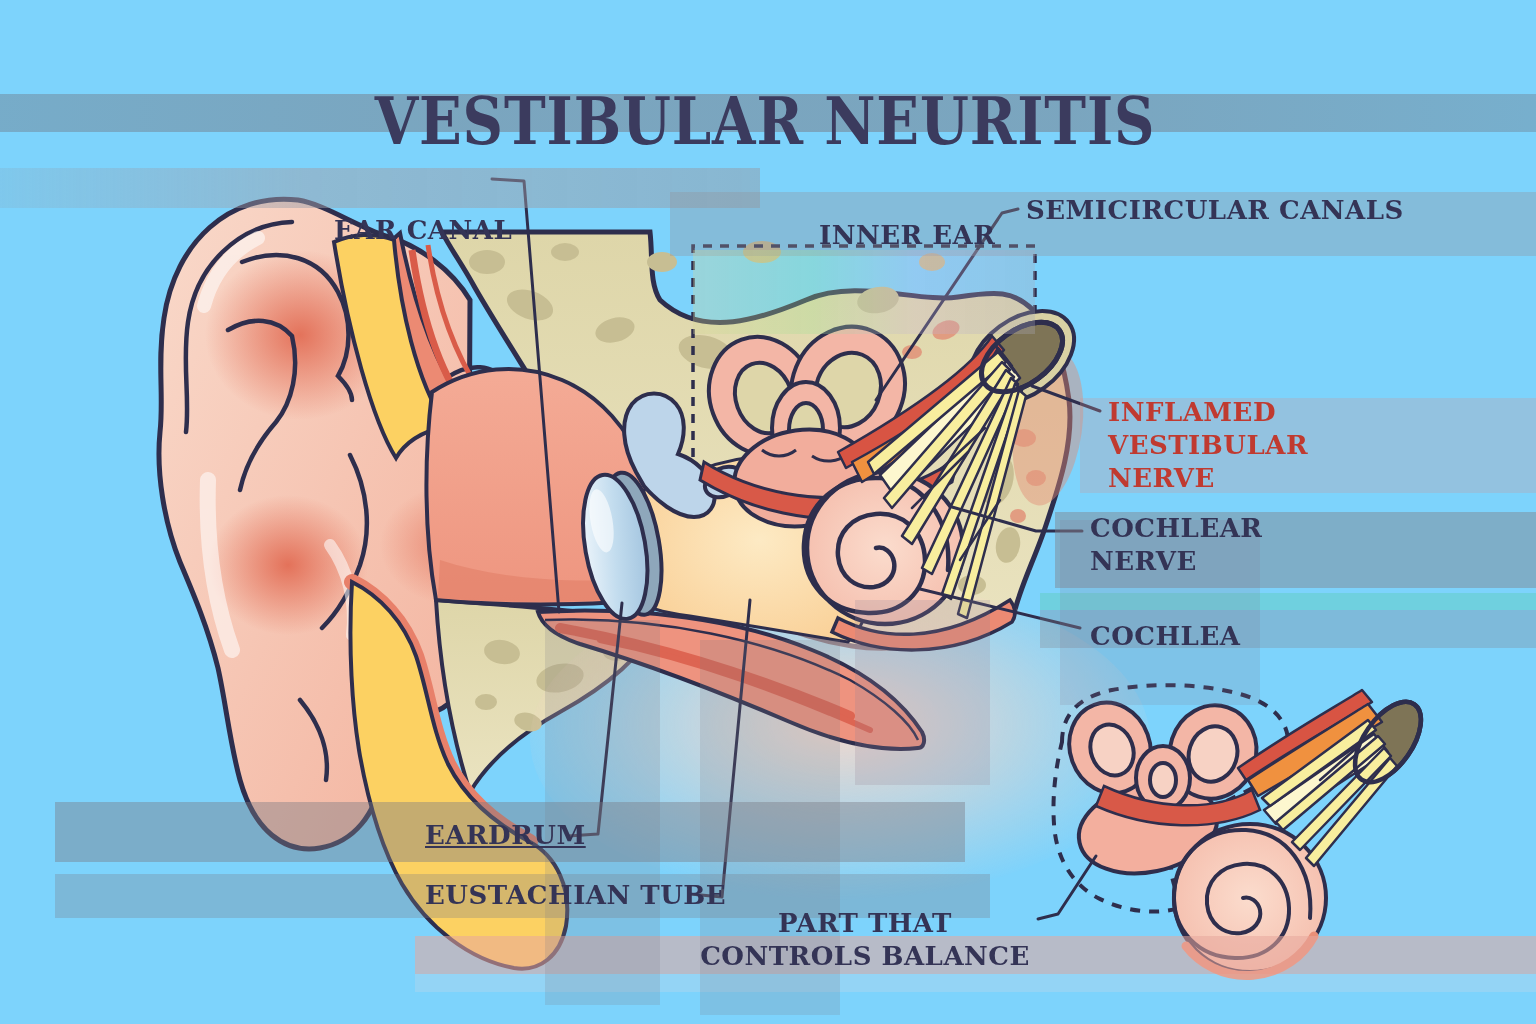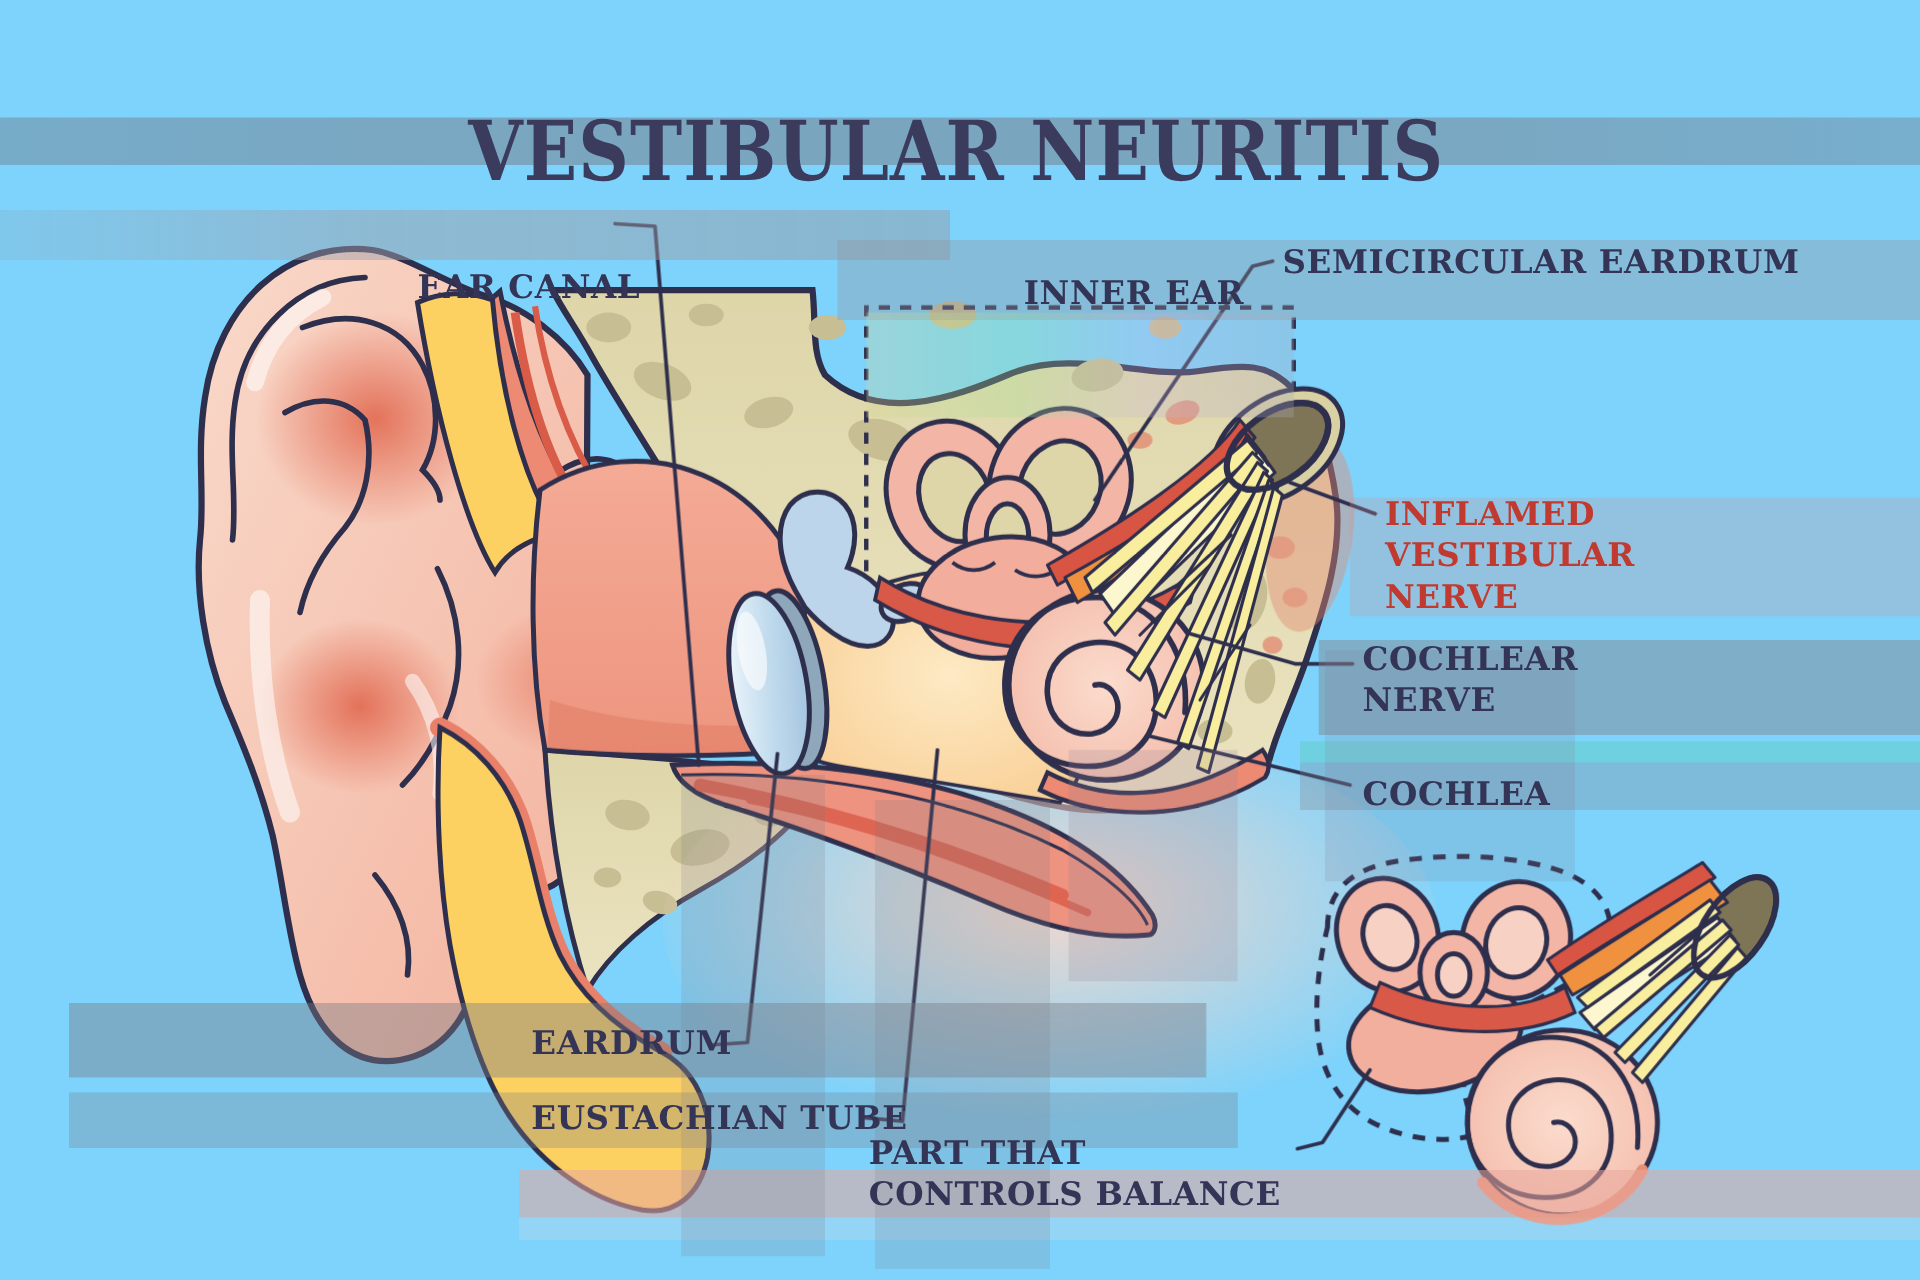--- a/index.html
+++ b/index.html
@@ -6,21 +6,21 @@
   #stage{position:relative;width:1536px;height:1024px;background:#7dd3fc;overflow:hidden;
          font-family:"DejaVu Serif","Liberation Serif",serif;}
   #art{position:absolute;left:0;top:0;}
   .band{position:absolute;pointer-events:none;}
   .lbl{position:absolute;font-weight:bold;color:#343456;font-size:26px;letter-spacing:.5px;
        white-space:nowrap;line-height:33px;}
   .lbl.red{color:#c03a30;}
   .title{position:absolute;left:765px;top:82px;transform:translateX(-50%) scaleX(.85);
          transform-origin:center top;font-weight:bold;color:#3b3b5e;font-size:66px;
          letter-spacing:1px;white-space:nowrap;}
-  .right{text-align:left;}
+  .right{text-align:center;}
 </style>
 </head>
 <body>
 
 <div id="stage">
 
 <svg id="art" width="1536" height="1024" viewBox="0 0 1536 1024">
   <defs>
     <linearGradient id="gPink" x1="0" y1="0" x2="1" y2="1">
       <stop offset="0" stop-color="#f9d9ca"></stop>
@@ -301,35 +301,35 @@
 <div class="band" style="left:415px;top:974px;width:1121px;height:18px;background:rgba(218,218,226,.26);"></div>
 <div class="band" style="left:545px;top:620px;width:115px;height:385px;background:rgba(125,125,135,.2);"></div>
 <div class="band" style="left:700px;top:640px;width:140px;height:375px;background:rgba(125,125,135,.2);"></div>
 <div class="band" style="left:855px;top:600px;width:135px;height:185px;background:rgba(150,132,150,.22);"></div>
 <div class="band" style="left:1060px;top:520px;width:200px;height:185px;background:rgba(132,122,142,.18);"></div>
 
 <div class="title">VESTIBULAR NEURITIS</div>
 
 <div class="lbl" style="left:334px;top:166px;margin-top:48px;">EAR CANAL</div>
 <div class="lbl" style="left:788px;top:219px;margin-left:31px;">INNER EAR</div>
-<div class="lbl" style="left:1026px;top:194px;">SEMICIRCULAR EARDRUM</div>
+<div class="lbl" style="left:1026px;top:194px;">SEMICIRCULAR CANALS</div>
 
 <div class="lbl red" style="left:1108px;top:396px;">
   <div>INFLAMED</div>
   <div>VESTIBULAR</div>
   <div>NERVE</div>
 </div>
 
 <div class="lbl" style="left:1090px;top:512px;">
   <div>COCHLEAR</div>
   <div>NERVE</div>
 </div>
 
 <div class="lbl" style="left:1090px;top:620px;">COCHLEA</div>
-<div class="lbl" style="left:425px;top:819px;">EARDRUM</div>
+<div class="lbl" style="left:425px;top:819px;text-decoration:underline;">EARDRUM</div>
 <div class="lbl" style="left:425px;top:879px;">EUSTACHIAN TUBE</div>
 
 <div class="lbl right" style="left:695px;top:907px;width:340px;">
   <div>PART THAT</div>
   <div>CONTROLS BALANCE</div>
 </div>
 
 </div>
 
 </body></html>

